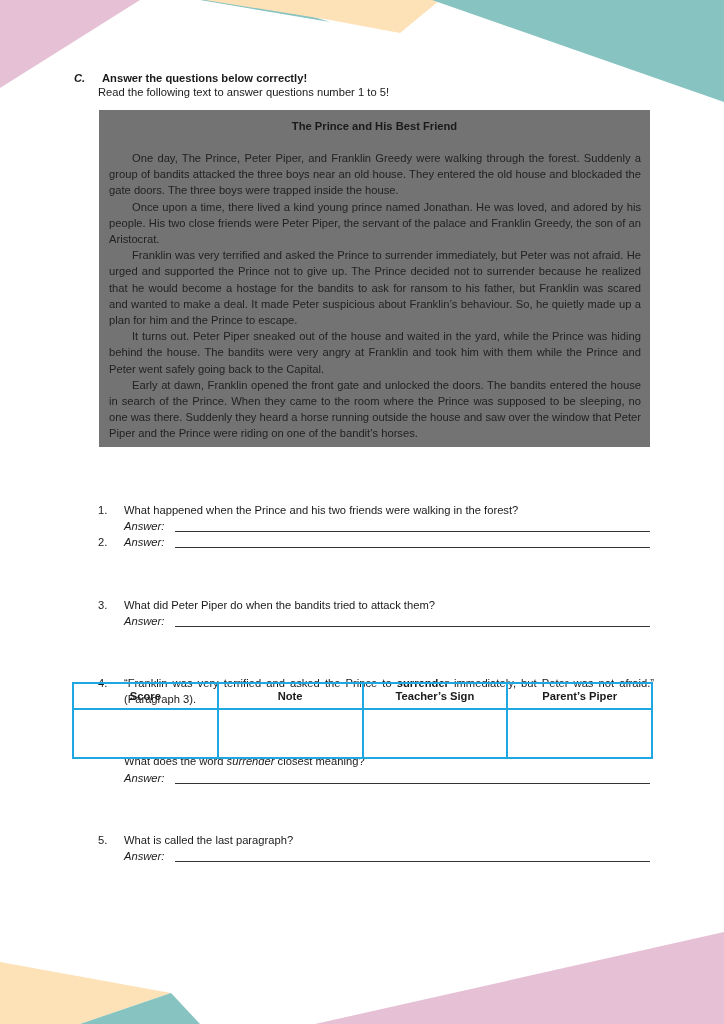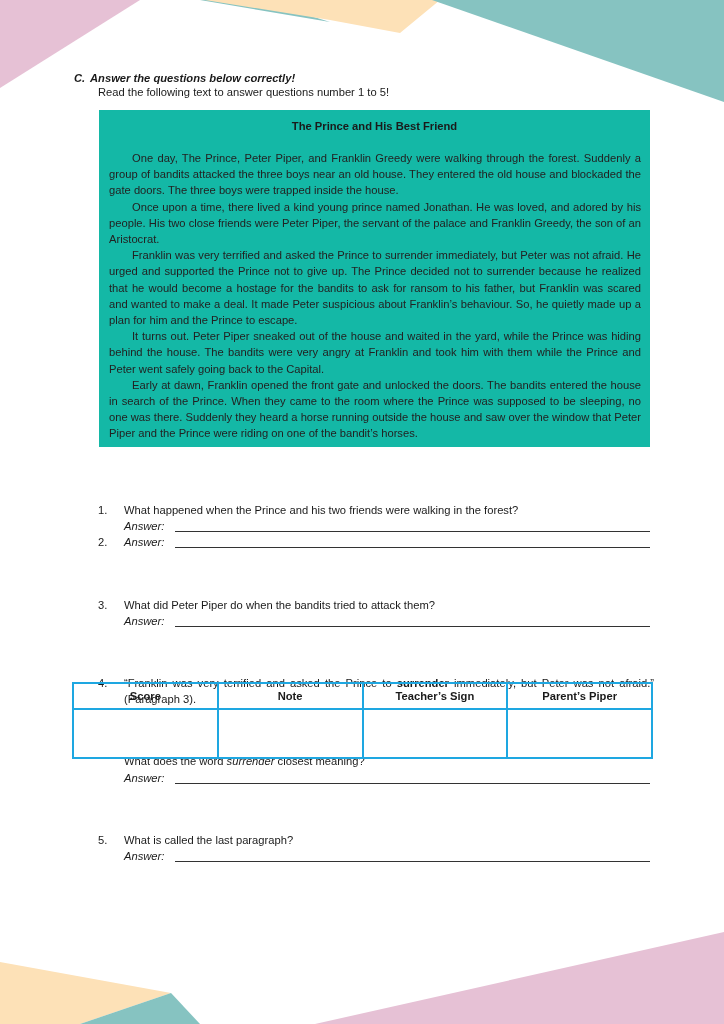--- a/index.html
+++ b/index.html
@@ -7,26 +7,26 @@
       width: 724px; height: 1024px; position: relative; overflow: hidden;
       background: #ffffff;
       font-family: "Liberation Sans", sans-serif;
       color: #1a1a1a;
     }
     .bg-shapes { position: absolute; left: 0; top: 0; width: 724px; height: 1024px; z-index: 0; }
     .content { position: absolute; left: 0; top: 0; width: 724px; height: 1024px; z-index: 1; }
 
     .section-head { position: absolute; left: 74px; top: 71px; font-size: 11.2px; line-height: 14px; }
     .section-letter { position: absolute; left: 0; top: 0; font-weight: bold; font-style: italic; }
-    .section-title { position: absolute; left: 16px; top: 0; font-weight: bold; font-style: italic; white-space: nowrap; }
+    .section-title { position: absolute; left: 28px; top: 0; font-weight: bold; white-space: nowrap; }
     .section-instr { position: absolute; left: 24px; top: 14px; white-space: nowrap; }
 
     .passage {
       position: absolute; left: 99px; top: 110px; width: 551px; height: 337px;
-      background: #14b8a6;
+      background: #737373;
     }
     .passage-title {
       position: absolute; left: 0; top: 9px; width: 100%; text-align: center;
       font-weight: bold; font-size: 11.2px; line-height: 14px;
     }
     .passage-body {
       position: absolute; left: 10px; top: 40px; width: 532px;
       font-size: 11.2px; line-height: 16.2px; text-align: justify; color: #222;
     }
     .passage-body p { margin: 0; text-indent: 23px; }

